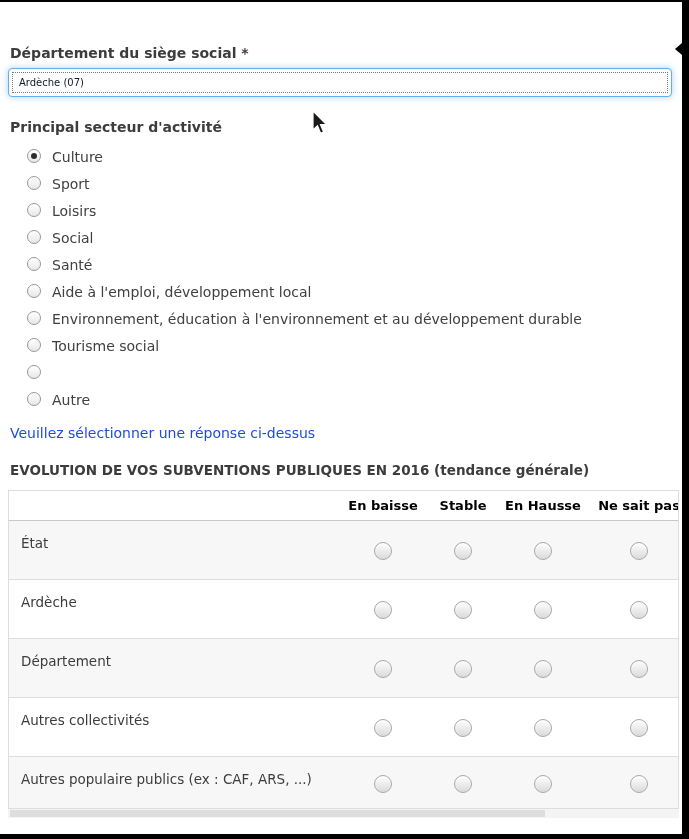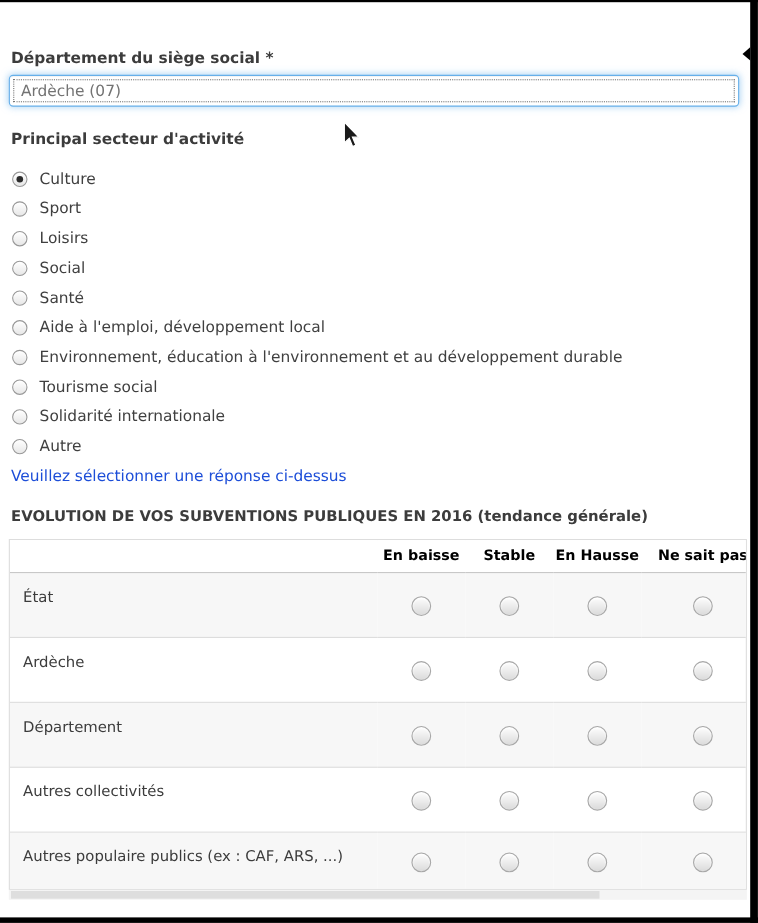--- a/index.html
+++ b/index.html
@@ -19,26 +19,26 @@
   .input-box{
     margin:6px 0 0 8px;width:662px;height:27px;
     border:1px solid #66afe9;border-radius:4px;
     box-shadow:0 0 7px rgba(102,175,233,.55), inset 0 1px 1px rgba(0,0,0,.05);
     position:relative;background:#fff;
   }
   .input-inner{
     position:absolute;left:3px;right:3px;top:3px;bottom:3px;
     border:1px dotted #777;
     display:flex;align-items:center;padding-left:6px;
-    font-size:14px;color:#737373;white-space:nowrap;overflow:hidden;
+    font-size:10px;color:#0f172a;white-space:nowrap;overflow:hidden;
   }
 
   .q2-label{margin-top:21px;}
   .options{margin-top:13px;}
-  .opt{display:flex;align-items:center;height:27px;padding-left:11px;}
+  .opt{display:flex;align-items:flex-start;height:27px;padding-left:27px;}
   .radio{
     width:14px;height:14px;box-sizing:border-box;flex:0 0 14px;
     border:1px solid #989898;border-radius:50%;
     background:linear-gradient(180deg,#ffffff 0%,#e7e7e7 100%);
     position:relative;
     box-shadow:inset 0 1px 1px rgba(255,255,255,.8);
   }
   .radio.checked::after{
     content:"";position:absolute;left:3px;top:3px;width:6px;height:6px;
     border-radius:50%;background:#2b2b2b;
@@ -134,21 +134,20 @@
       <div class="opt">
         <span class="radio"></span>
         <span class="opt-label">Environnement, éducation à l'environnement et au développement durable</span>
       </div>
       <div class="opt">
         <span class="radio"></span>
         <span class="opt-label">Tourisme social</span>
       </div>
       <div class="opt">
         <span class="radio"></span>
-        <span class="opt-label">Solidarité internationale</span>
       </div>
       <div class="opt">
         <span class="radio"></span>
         <span class="opt-label">Autre</span>
       </div>
     </div>
 
   <div class="hint">Veuillez sélectionner une réponse ci-dessus</div>
 
   <div class="q-label q3-label">EVOLUTION DE VOS SUBVENTIONS PUBLIQUES EN 2016 (tendance générale)</div>

